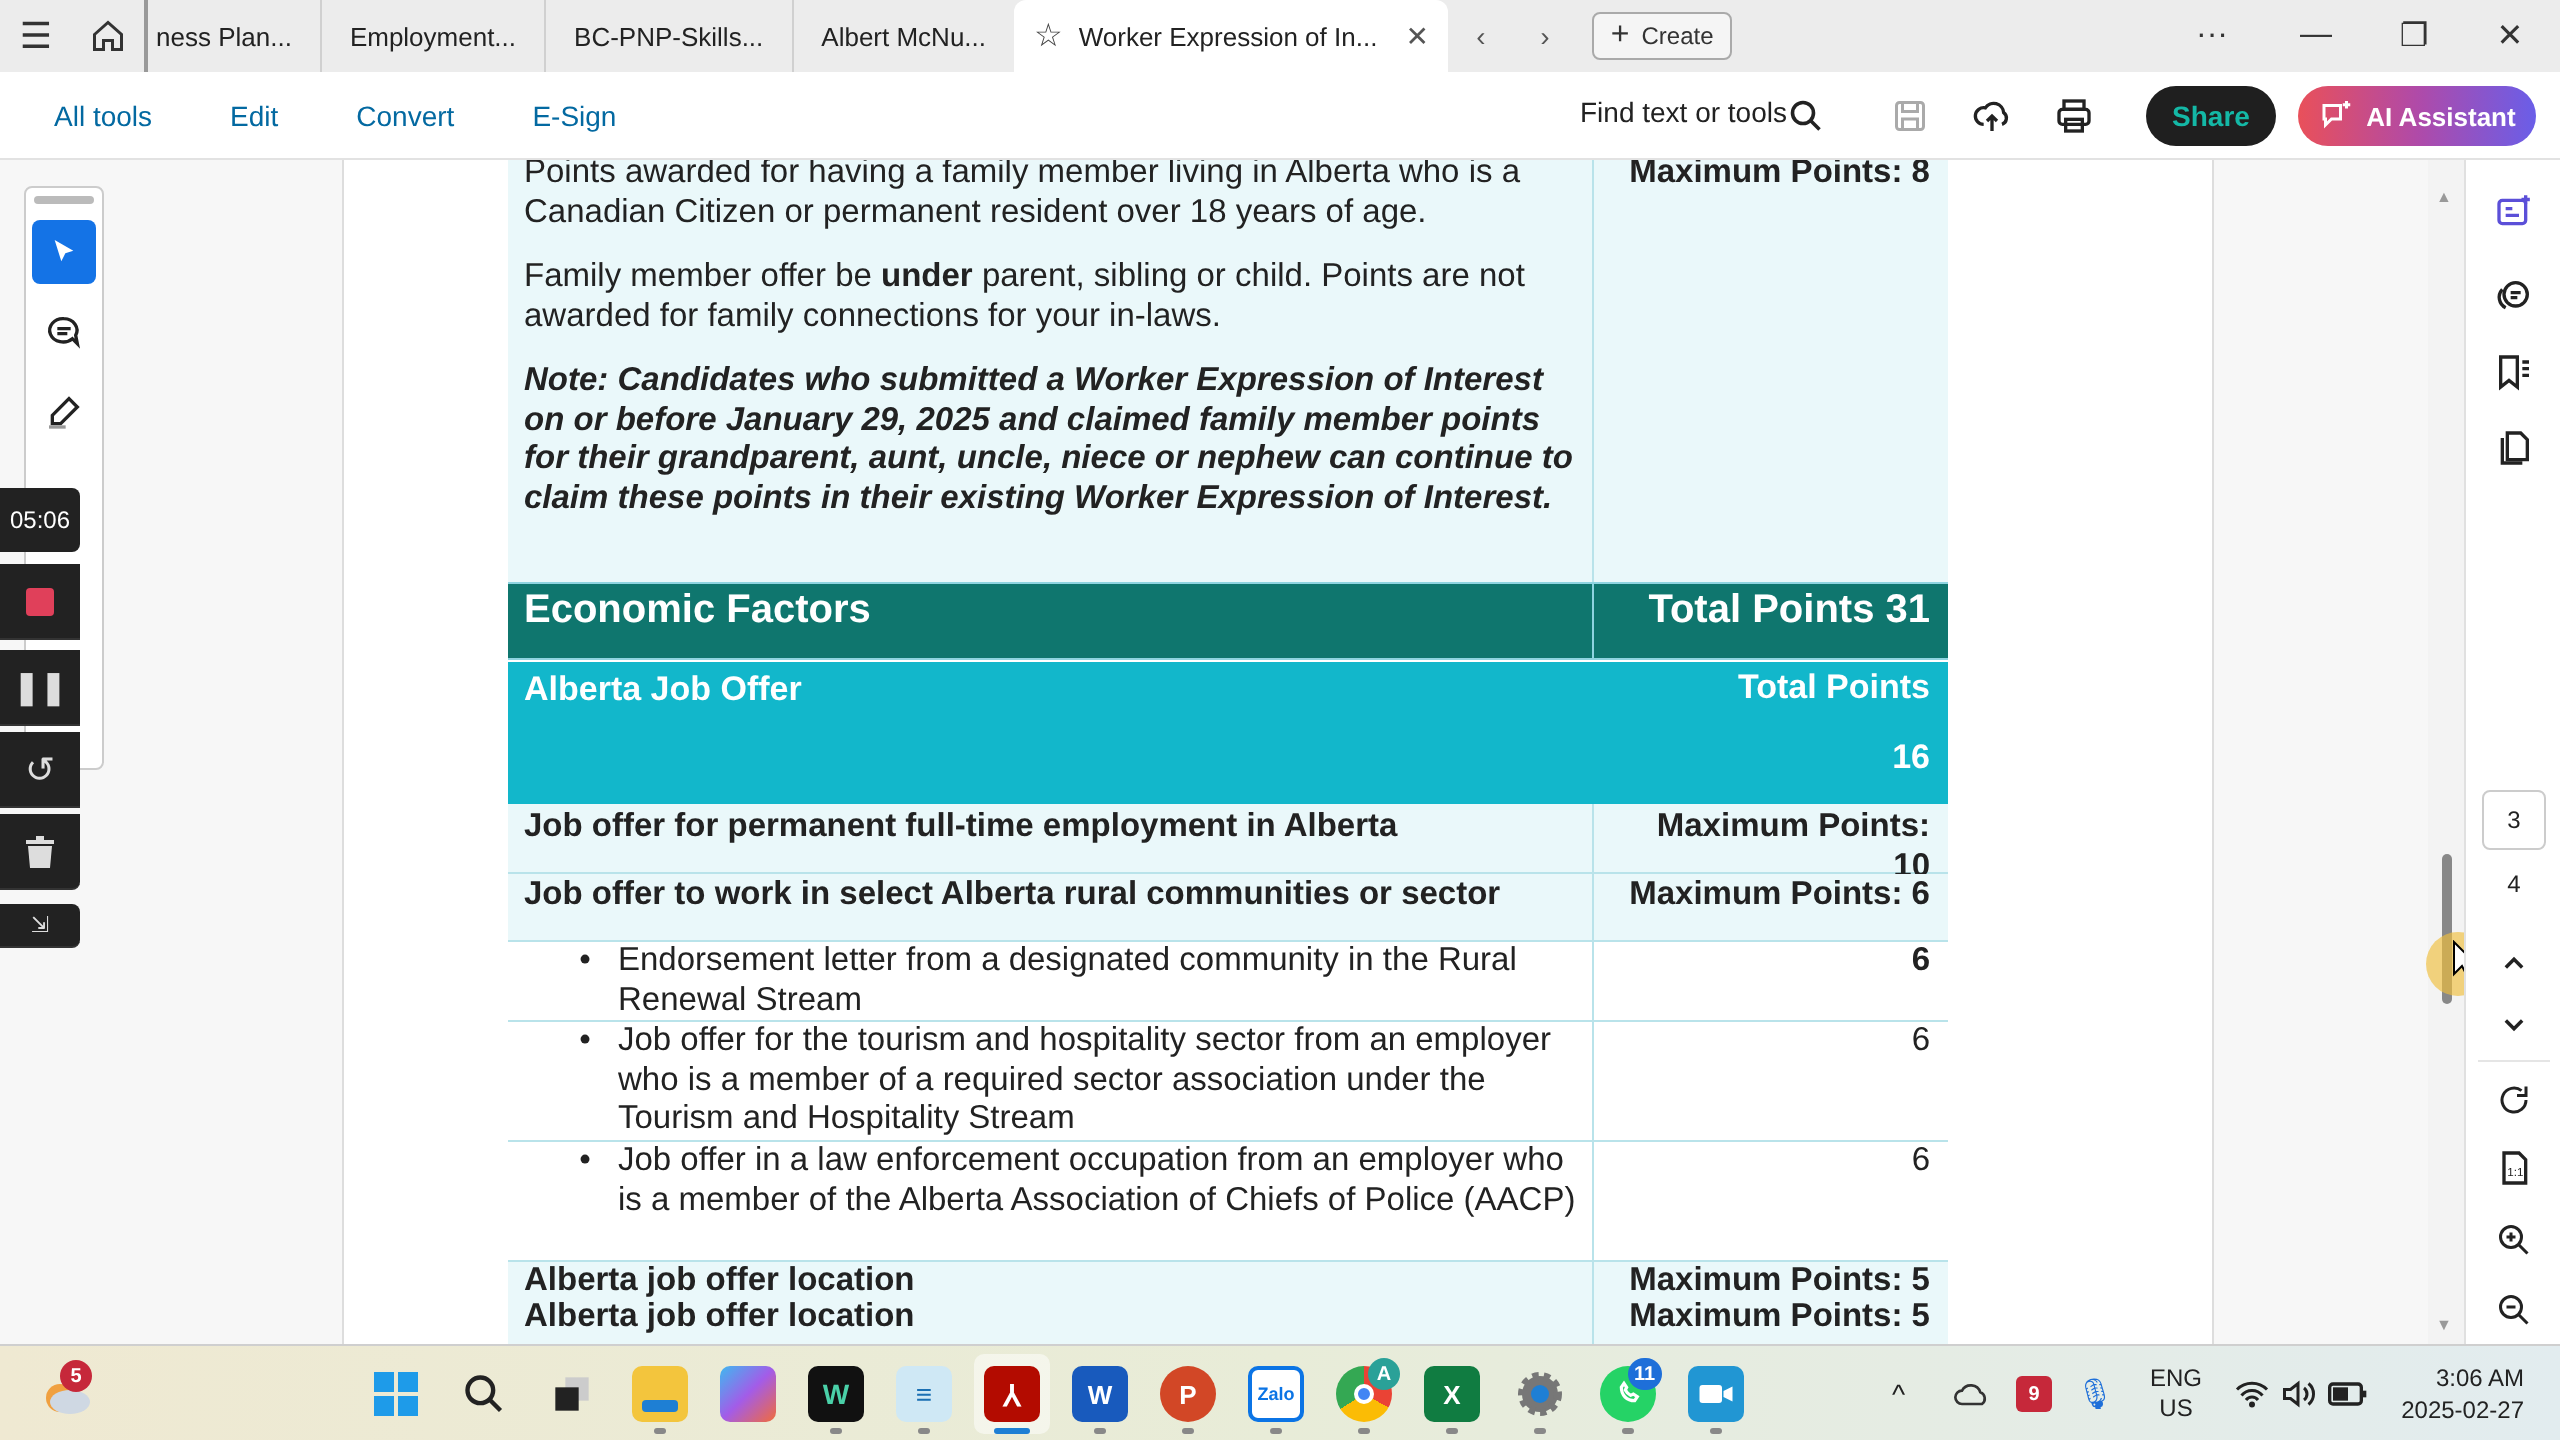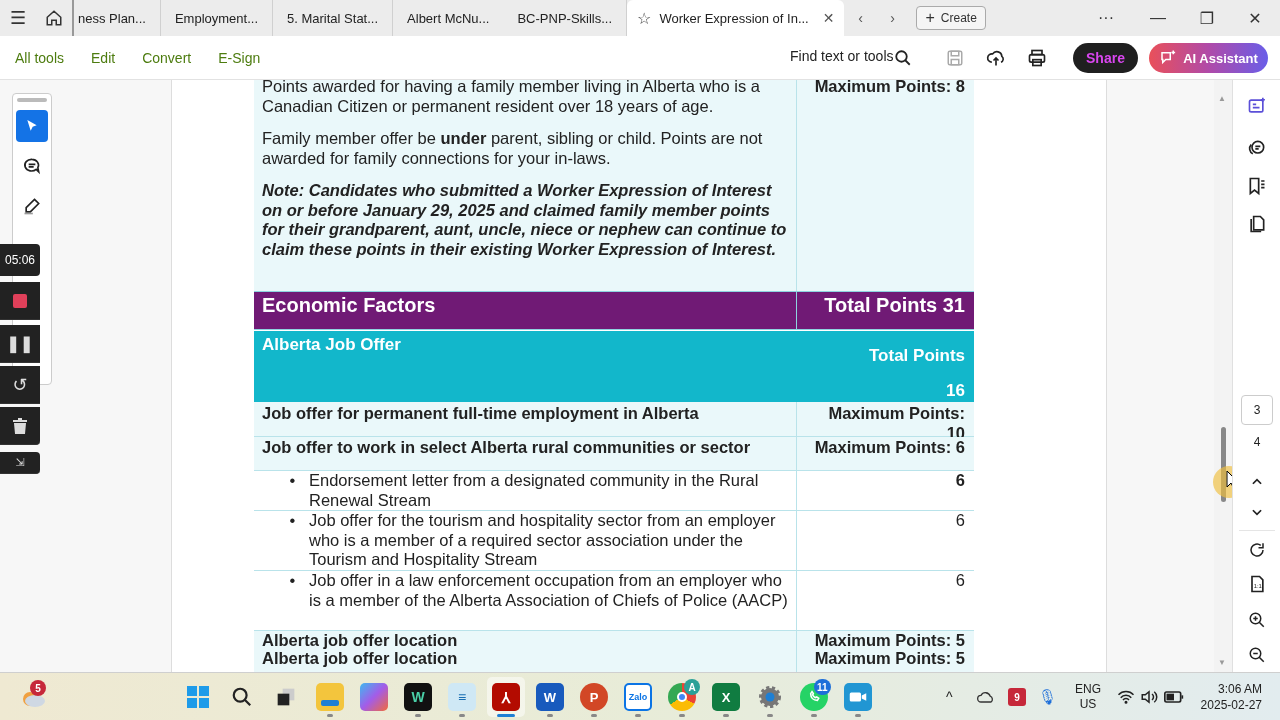--- a/index.html
+++ b/index.html
@@ -9,38 +9,38 @@
 .tab{height:36px;display:flex;align-items:center;padding:0 14px;font-size:13px;color:#222;border-right:1px solid #d0d0d0;white-space:nowrap}
 .tab.first{border-left:2px solid #999;padding-left:4px}
 .tab.active{background:#fff;border-radius:6px 6px 0 0;border-right:none;padding:0 10px}
 .tab.active .star{margin-right:8px;font-size:16px;color:#444}
 .tab.active .close{margin-left:14px;font-size:14px;color:#555}
 .nav-arrow{width:32px;text-align:center;font-size:14px;color:#555}
 .create{margin-left:8px;height:24px;border:1px solid #aaa;border-radius:4px;display:flex;align-items:center;padding:0 8px;font-size:12px;color:#333;background:#f5f5f5}
 .create b{font-size:16px;margin-right:6px;font-weight:normal}
 .win-ctrl{position:absolute;top:0;height:36px;width:48px;display:flex;align-items:center;justify-content:center;font-size:16px;color:#333}
 .toolbar{position:absolute;left:0;top:36px;width:1280px;height:44px;background:#fff;border-bottom:1px solid #e2e2e2;display:flex;align-items:center}
-.menu{font-size:14px;color:#4d7c0f;margin-left:15px;margin-right:12px}
+.menu{font-size:14px;color:#0369a1;margin-left:27px;margin-right:12px}
 .find{position:absolute;left:790px;top:48px;font-size:14px;color:#222}
 .tool-ic{position:absolute;top:46px;width:24px;height:24px;display:flex;align-items:center;justify-content:center;color:#333}
-.share{position:absolute;left:1073px;top:43px;width:65px;height:30px;border-radius:15px;background:#1f1f1f;color:#d946ef;font-size:14px;font-weight:bold;display:flex;align-items:center;justify-content:center}
+.share{position:absolute;left:1073px;top:43px;width:65px;height:30px;border-radius:15px;background:#1f1f1f;color:#14b8a6;font-size:14px;font-weight:bold;display:flex;align-items:center;justify-content:center}
 .ai{position:absolute;left:1149px;top:43px;width:119px;height:30px;border-radius:15px;background:linear-gradient(90deg,#e9505a,#b04aa8,#6a5ee8);color:#fff;font-size:13px;font-weight:bold;display:flex;align-items:center;justify-content:center;gap:6px}
 .viewer{position:absolute;left:0;top:80px;width:1232px;height:592px;background:#f7f7f7;overflow:hidden}
 .page{position:absolute;left:171px;top:0;width:936px;height:592px;background:#fff;border-left:1px solid #ddd;border-right:1px solid #ddd}
 .left-tools{position:absolute;left:12px;top:13px;width:40px;height:292px;background:#fff;border:1px solid #ccc;border-radius:4px}
 .left-tools .grip{width:30px;height:4px;background:#bbb;border-radius:2px;margin:4px auto 8px}
 .lt-btn{width:32px;height:32px;margin:0 auto 8px;display:flex;align-items:center;justify-content:center;border-radius:4px;color:#333}
 .lt-btn.sel{background:#1473e6;color:#fff}
 .rec-time{position:absolute;left:0;top:164px;width:40px;height:32px;background:#222;color:#fff;font-size:12px;display:flex;align-items:center;justify-content:center;border-radius:0 4px 4px 0}
 .rec-btn{position:absolute;left:0;width:40px;height:38px;background:#222;display:flex;align-items:center;justify-content:center;color:#ddd;border-bottom:1px solid #333}
 .rec-stop{width:14px;height:14px;background:#e0405a;border-radius:2px}
 .row{position:absolute;left:254px;width:720px;display:flex;background:#eaf8fa;border-bottom:1px solid #b9e3ea}
 .row .l{width:543px;padding:0 8px;border-right:1px solid #b9e3ea}
 .row .r{flex:1;padding:0 9px;text-align:right}
-.econ{background:#701a75;color:#fff}
+.econ{background:#0f766e;color:#fff}
 .econ .l{border-right:1px solid #8ed4e0}
 .jobhdr{background:#12b7cb;color:#fff;border-bottom:none}
 .jobhdr .l{border-right:none}
 .t16{font-size:16.5px;line-height:19.5px}
 .bold{font-weight:bold}
 .ital{font-style:italic;font-weight:bold}
 .bullet{display:flex}
 .bullet .dot{width:55px;text-align:center;padding-left:22px}
 .right-rail{position:absolute;left:1232px;top:80px;width:48px;height:592px;background:#fff;border-left:1px solid #e0e0e0}
 .rr-ic{position:absolute;left:12px;width:24px;height:24px;display:flex;align-items:center;justify-content:center;color:#333}
@@ -66,27 +66,24 @@
         <path d="M3 11l9-8 9 8v10h-6v-6H9v6H3z"></path>
       </svg>
   </div>
   <div class="tab first">
       <span>ness Plan...</span>
     </div>
   <div class="tab">
       <span>Employment...</span>
     </div>
   <div class="tab">
-      <span>5. Marital Stat...</span>
+      <span>BC-PNP-Skills...</span>
     </div>
   <div class="tab" style="border-right:none">
       <span>Albert McNu...</span>
-    </div>
-  <div class="tab">
-      <span>BC-PNP-Skills...</span>
     </div>
   <div class="tab active">
     <span class="star">☆</span>
     <span>Worker Expression of In...</span>
     <span class="close">✕</span>
   </div>
   <div class="nav-arrow">‹</div>
   <div class="nav-arrow">›</div>
   <div class="create">
       <b>+</b>
@@ -154,21 +151,21 @@
     <div class="r t16 bold" style="margin-top:-3px">Maximum Points: 8</div>
   </div>
 
   <div class="row econ" style="top:212px;height:38px;align-items:center;border-bottom:1px solid #8ed4e0">
     <div class="l bold" style="font-size:20px;height:38px;line-height:26px">Economic Factors</div>
     <div class="r bold" style="font-size:20px;line-height:26px;height:38px">Total Points 31</div>
   </div>
 
   <div class="row jobhdr" style="top:251px;height:71px">
     <div class="l bold" style="font-size:17px;padding-top:4px">Alberta Job Offer</div>
-    <div class="r bold" style="font-size:17px;padding-top:16px;line-height:34px">
+    <div class="r bold" style="font-size:17px;padding-top:4px;line-height:34px">
       <div style="line-height:17px">Total Points</div>
       <div style="line-height:17px;margin-top:18px">16</div>
     </div>
   </div>
 
   <div class="row" style="top:322px;height:35px">
     <div class="l t16 bold" style="padding-top:2px">Job offer for permanent full-time employment in Alberta</div>
     <div class="r t16 bold" style="padding-top:2px">Maximum Points: 10</div>
   </div>
   <div class="row" style="top:357px;height:34px">

